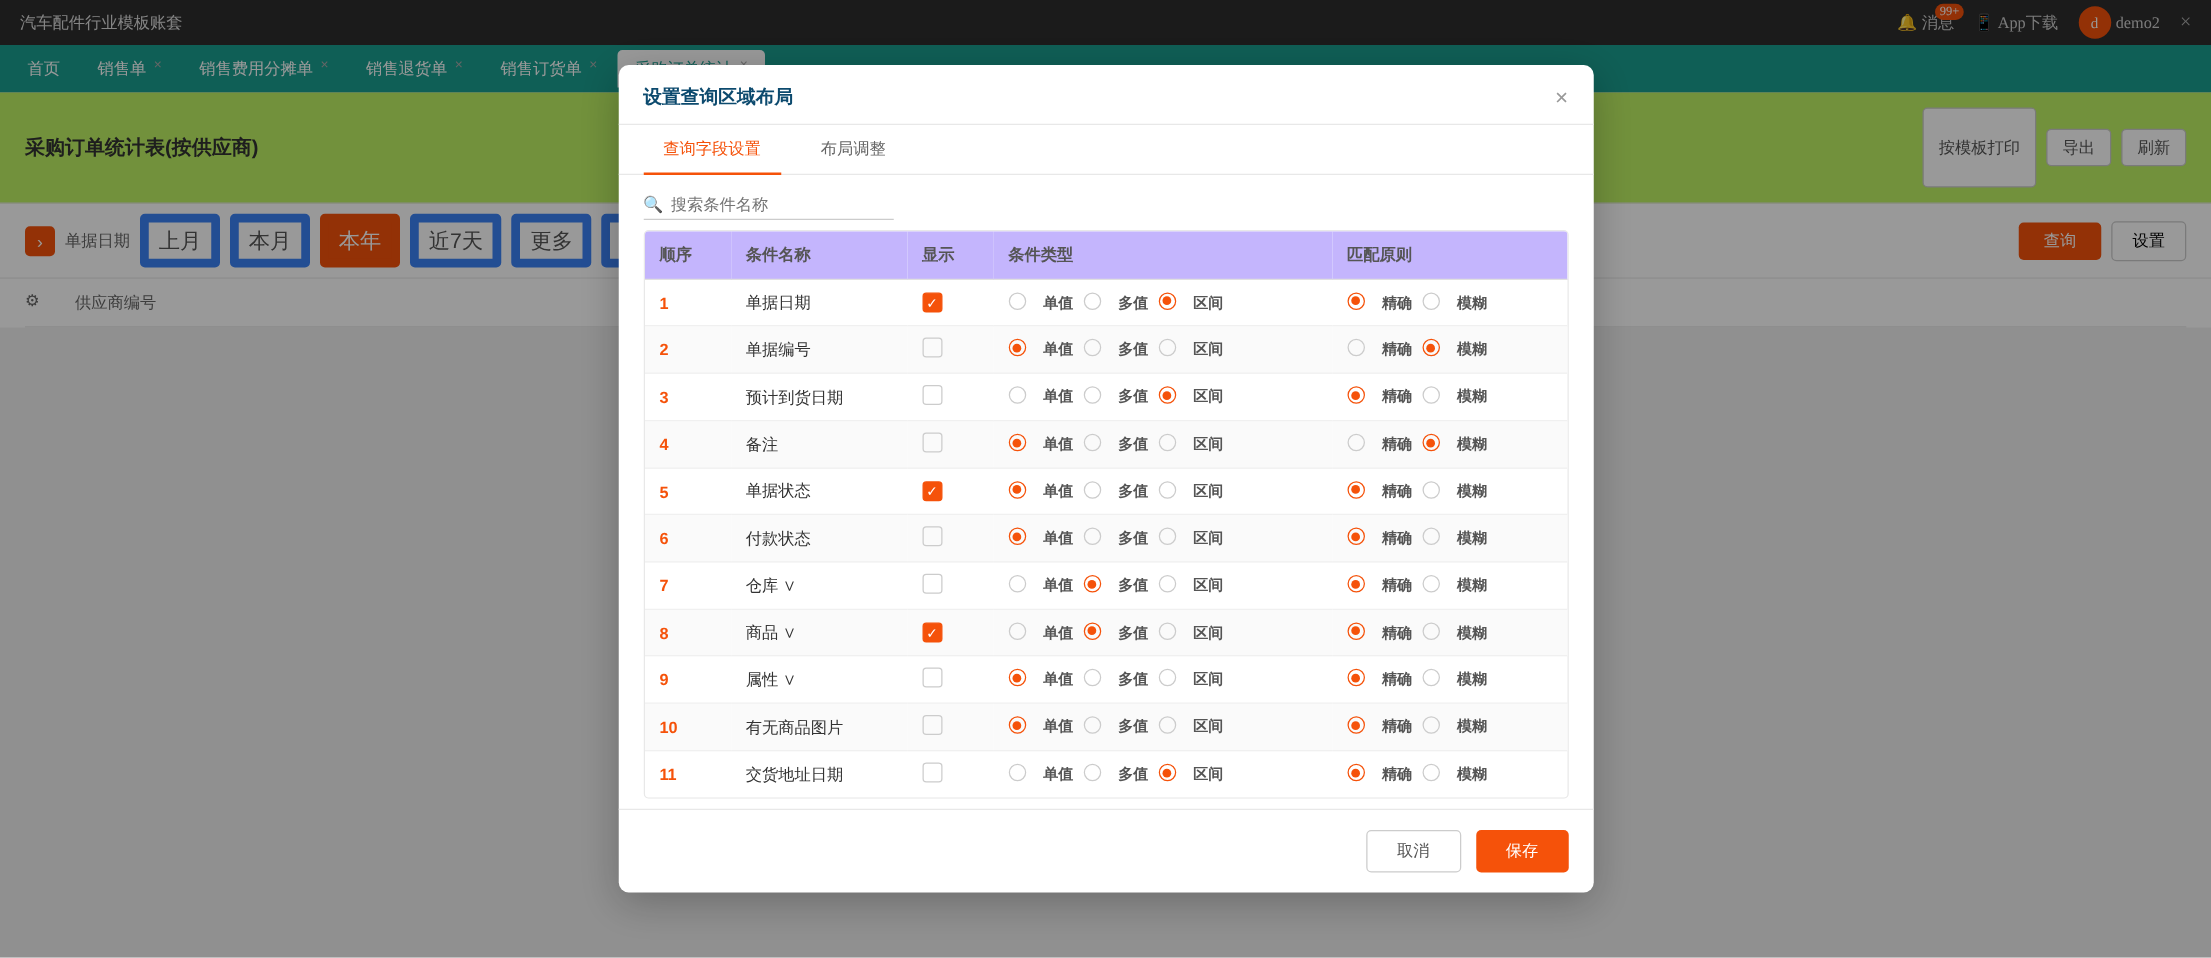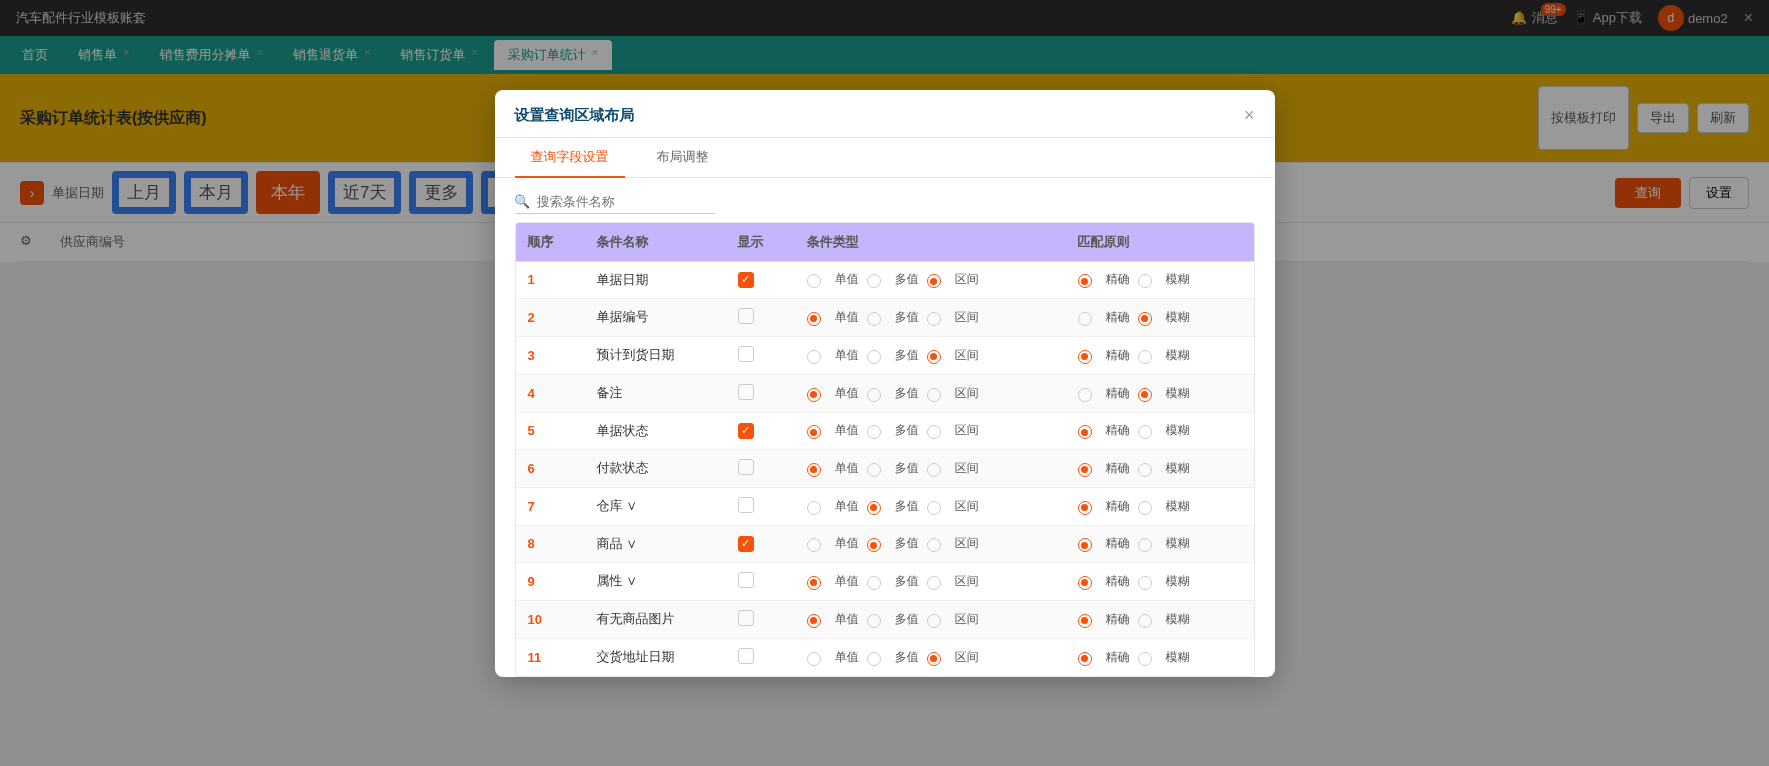--- a/index.html
+++ b/index.html
@@ -7,20 +7,21 @@
 
     
     .top-bar {
       background: #2d2d2d;
       height: 36px;
       display: flex;
       align-items: center;
       justify-content: space-between;
       padding: 16px 16px;
       color: #ccc;
+      font-family: Liberation Serif, serif;
     }
     .top-bar-left { font-size: 13px; color: #ddd; }
     .top-bar-right { display: flex; align-items: center; gap: 16px; font-size: 13px; color: #ccc; }
     .top-bar-right .notif { position: relative; cursor: pointer; }
     .badge { background: #f5520a; color: #fff; border-radius: 8px; padding: 1px 4px; font-size: 10px; position: absolute; top: -6px; right: -8px; }
     .close-x { color: #aaa; cursor: pointer; font-size: 16px; }
 
     
     .nav-bar {
       background: #1a9e8f;
@@ -39,21 +40,21 @@
       display: flex;
       align-items: flex-start;
       gap: 4px;
       white-space: nowrap;
     }
     .nav-tab.active { background: #fff; color: #1a9e8f; }
     .nav-tab .tab-close { font-size: 11px; color: #aaa; margin-left: 2px; }
 
     
     .page-header {
-      background: #eab308;
+      background: #bef264;
       padding: 12px 20px;
       display: flex;
       align-items: center;
       justify-content: space-between;
       border-bottom: 1px solid #e8e8e8;
     }
     .page-title { font-size: 16px; font-weight: bold; color: #333; }
     .header-actions { display: flex; align-items: center; gap: 8px; }
     .btn-print { border: 1px solid #ccc; background: #fff; padding: 22px 12px; border-radius: 4px; cursor: pointer; color: #555; font-size: 13px; }
     .btn-export { border: 1px solid #ccc; background: #fff; padding: 5px 12px; border-radius: 4px; cursor: pointer; color: #555; font-size: 13px; }
@@ -206,21 +207,21 @@
       display: inline-flex;
       align-items: center;
       justify-content: center;
       cursor: pointer;
     }
     .cb.checked { background: #f5520a; border-color: #f5520a; }
     .cb.checked::after { content: '✓'; color: #fff; font-size: 11px; }
 
     
     .radio-group { display: flex; align-items: center; gap: 8px; }
-    .radio-option { display: flex; align-items: flex-end; gap: 14px; cursor: pointer; white-space: nowrap; }
+    .radio-option { display: flex; align-items: flex-start; gap: 14px; cursor: pointer; white-space: nowrap; font-weight: bold; }
     .radio-circle {
       width: 14px; height: 14px;
       border: 1.5px solid #ccc;
       border-radius: 50%;
       display: inline-flex;
       align-items: center;
       justify-content: center;
     }
     .radio-circle.selected { border-color: #f5520a; }
     .radio-circle.selected::after {
@@ -754,15 +755,19 @@
                         <span class="radio-label">模糊</span>
                       </label>
                     </div>
                   </td>
                 </tr>
               </tbody>
           </table>
         </div>
       </div>
 
+      <div class="modal-footer">
+        <button class="btn-cancel">取消</button>
+        <button class="btn-save">保存</button>
+      </div>
     </div>
   </div>
 </div>
 
 </body></html>

